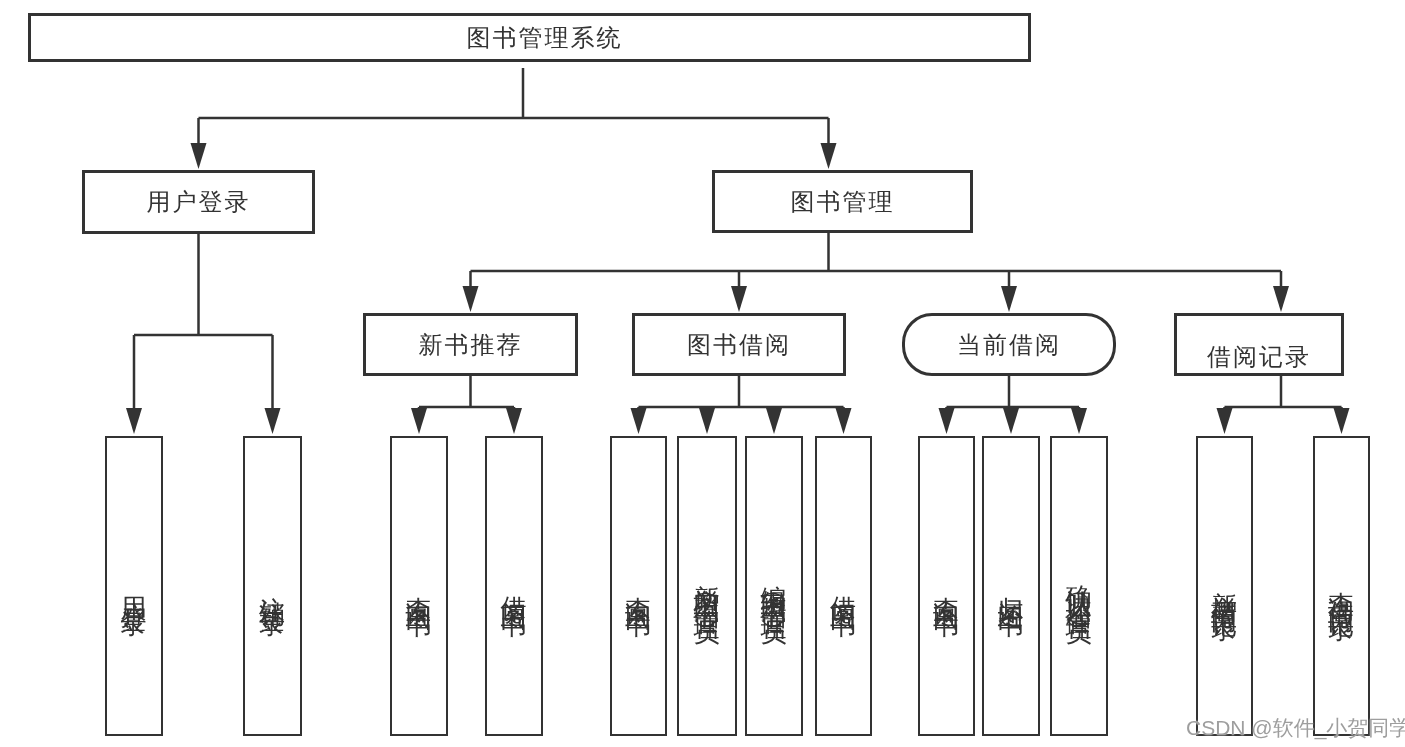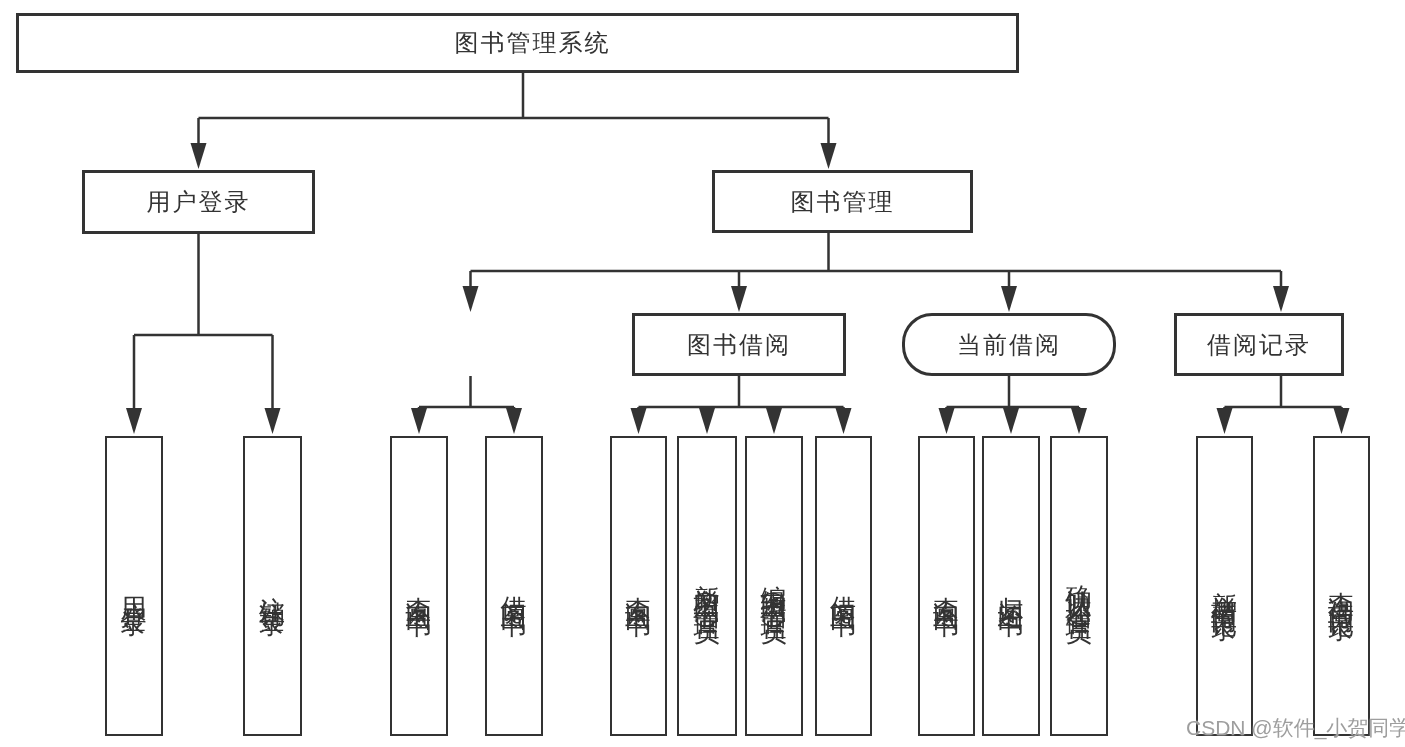--- a/index.html
+++ b/index.html
@@ -70,38 +70,41 @@
       <polygon points="766,408 782,408 774,434"></polygon>
       <polygon points="835.5,408 851.5,408 843.5,434"></polygon>
       <polygon points="938.5,408 954.5,408 946.5,434"></polygon>
       <polygon points="1003,408 1019,408 1011,434"></polygon>
       <polygon points="1071,408 1087,408 1079,434"></polygon>
       <polygon points="1216.5,408 1232.5,408 1224.5,434"></polygon>
       <polygon points="1333.5,408 1349.5,408 1341.5,434"></polygon>
     </g>
   </svg>
 
-  <div class="node" style="left:16px;top:13px;width:1003px;height:60px;padding-left:30px;">
+  <div class="node" style="left:28px;top:13px;width:1003px;height:49px;padding-left:30px;">
     <span class="hlabel">图书管理系统</span>
   </div>
 
   <div class="node" style="left:82px;top:170px;width:233px;height:64px;">
     <span class="hlabel">用户登录</span>
   </div>
   <div class="node" style="left:712px;top:170px;width:261px;height:63px;">
     <span class="hlabel">图书管理</span>
   </div>
 
+  <div class="node" style="left:363px;top:313px;width:215px;height:63px;">
+    <span class="hlabel">新书推荐</span>
+  </div>
   <div class="node" style="left:632px;top:313px;width:214px;height:63px;align-items:center;">
     <span class="hlabel">图书借阅</span>
   </div>
   <div class="node" style="left:902px;top:313px;width:214px;height:63px;border-radius:30px;">
     <span class="hlabel">当前借阅</span>
   </div>
-  <div class="node" style="left:1174px;top:313px;width:170px;height:63px;">
+  <div class="node" style="left:1174px;top:313px;width:170px;height:63px;align-items:flex-end;">
     <span class="hlabel">借阅记录</span>
   </div>
 
   <div class="node leaf" style="left:105px;top:436px;width:58px;height:300px;">
     <span class="vlabel">用户登录</span>
   </div>
   <div class="node leaf" style="left:243px;top:436px;width:59px;height:300px;">
     <span class="vlabel">注销登录</span>
   </div>
 

